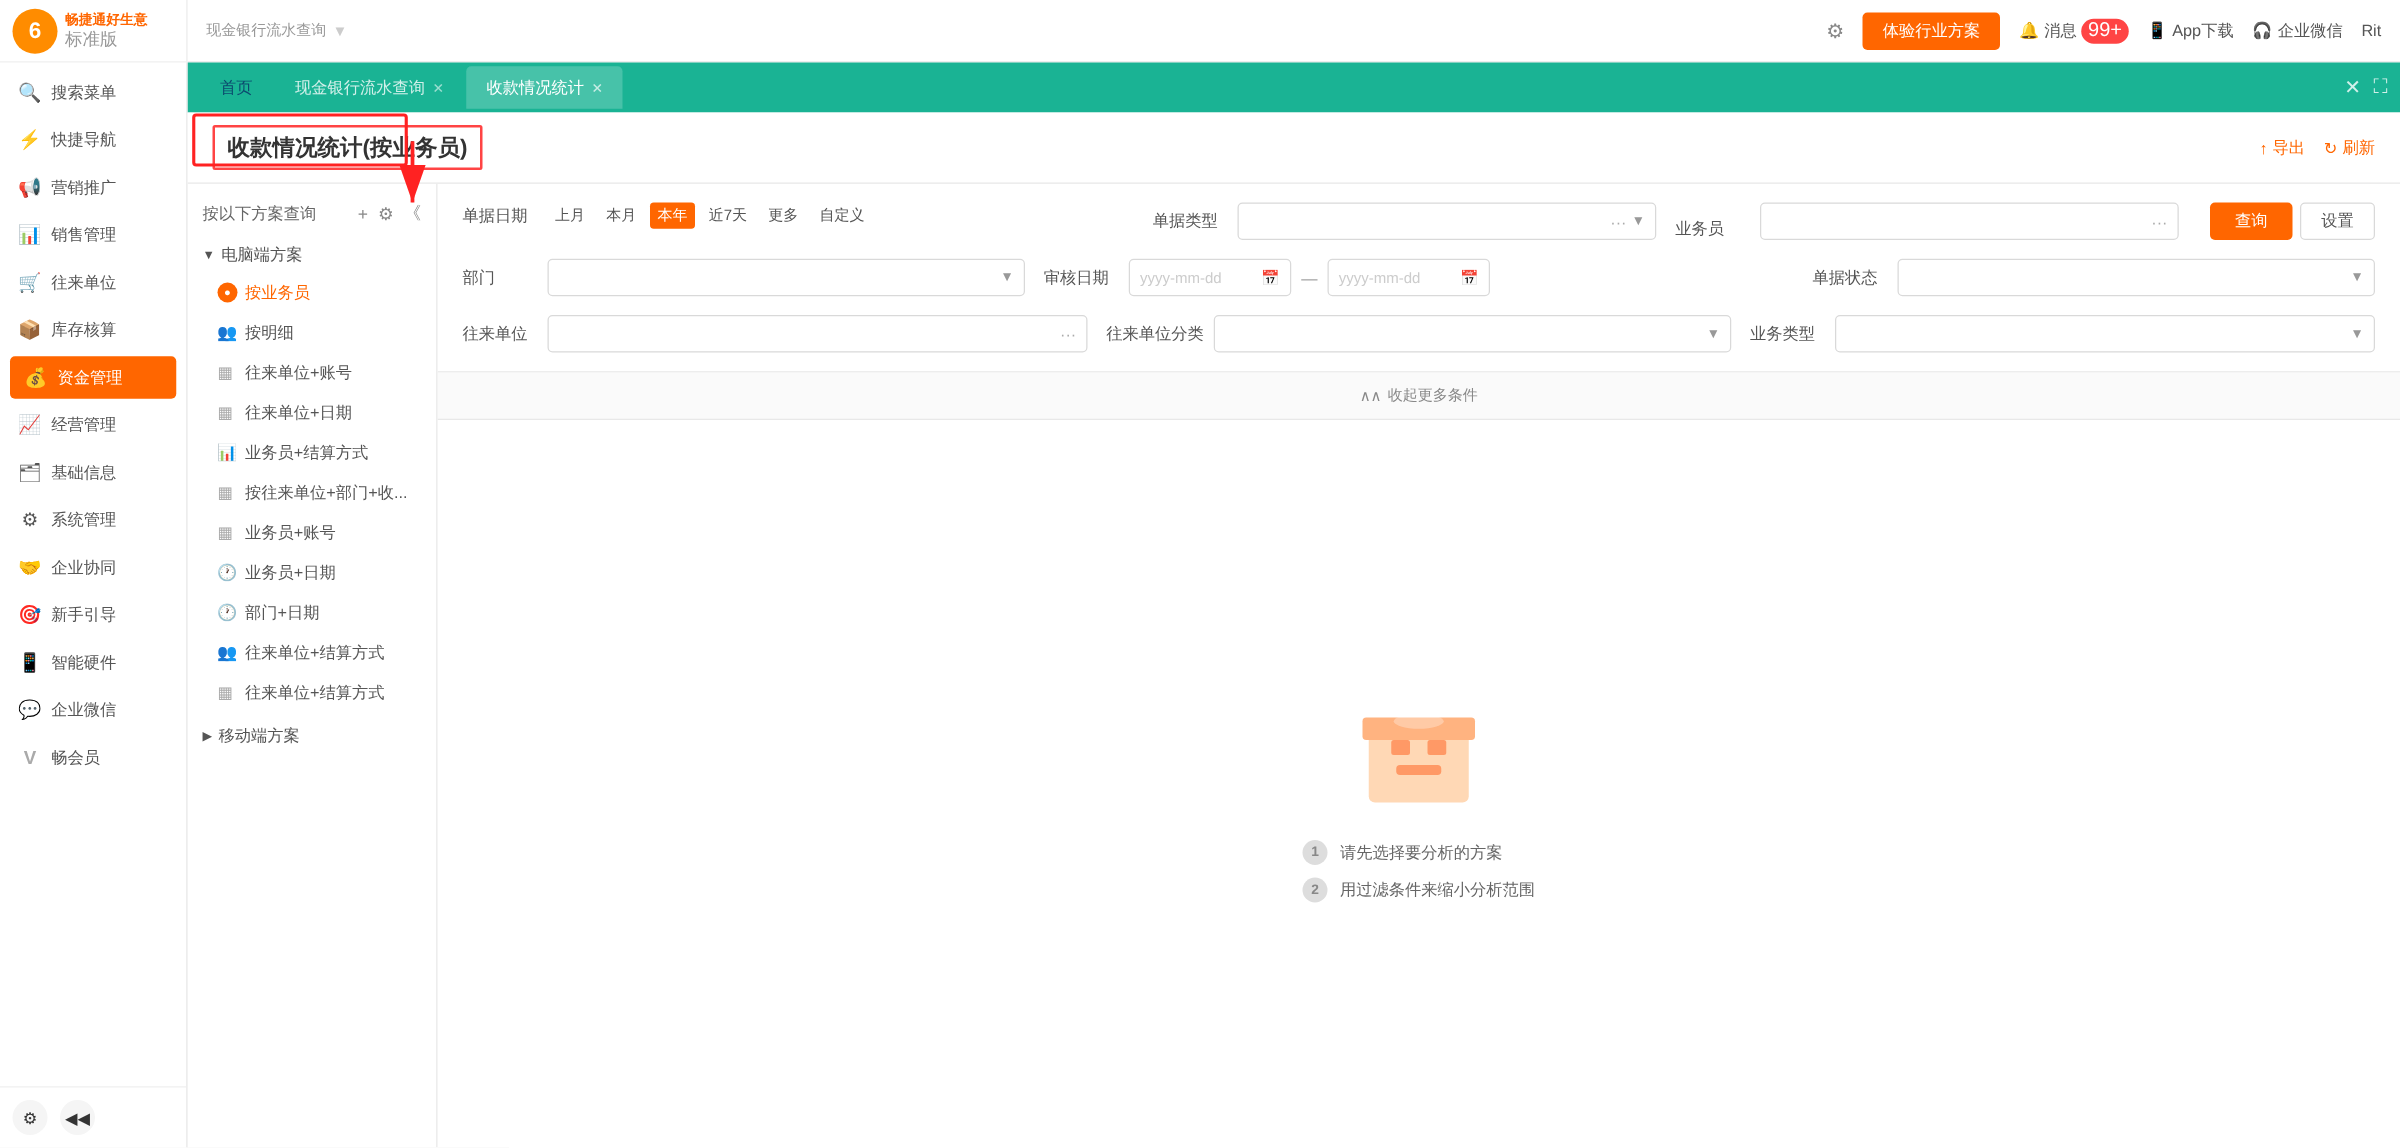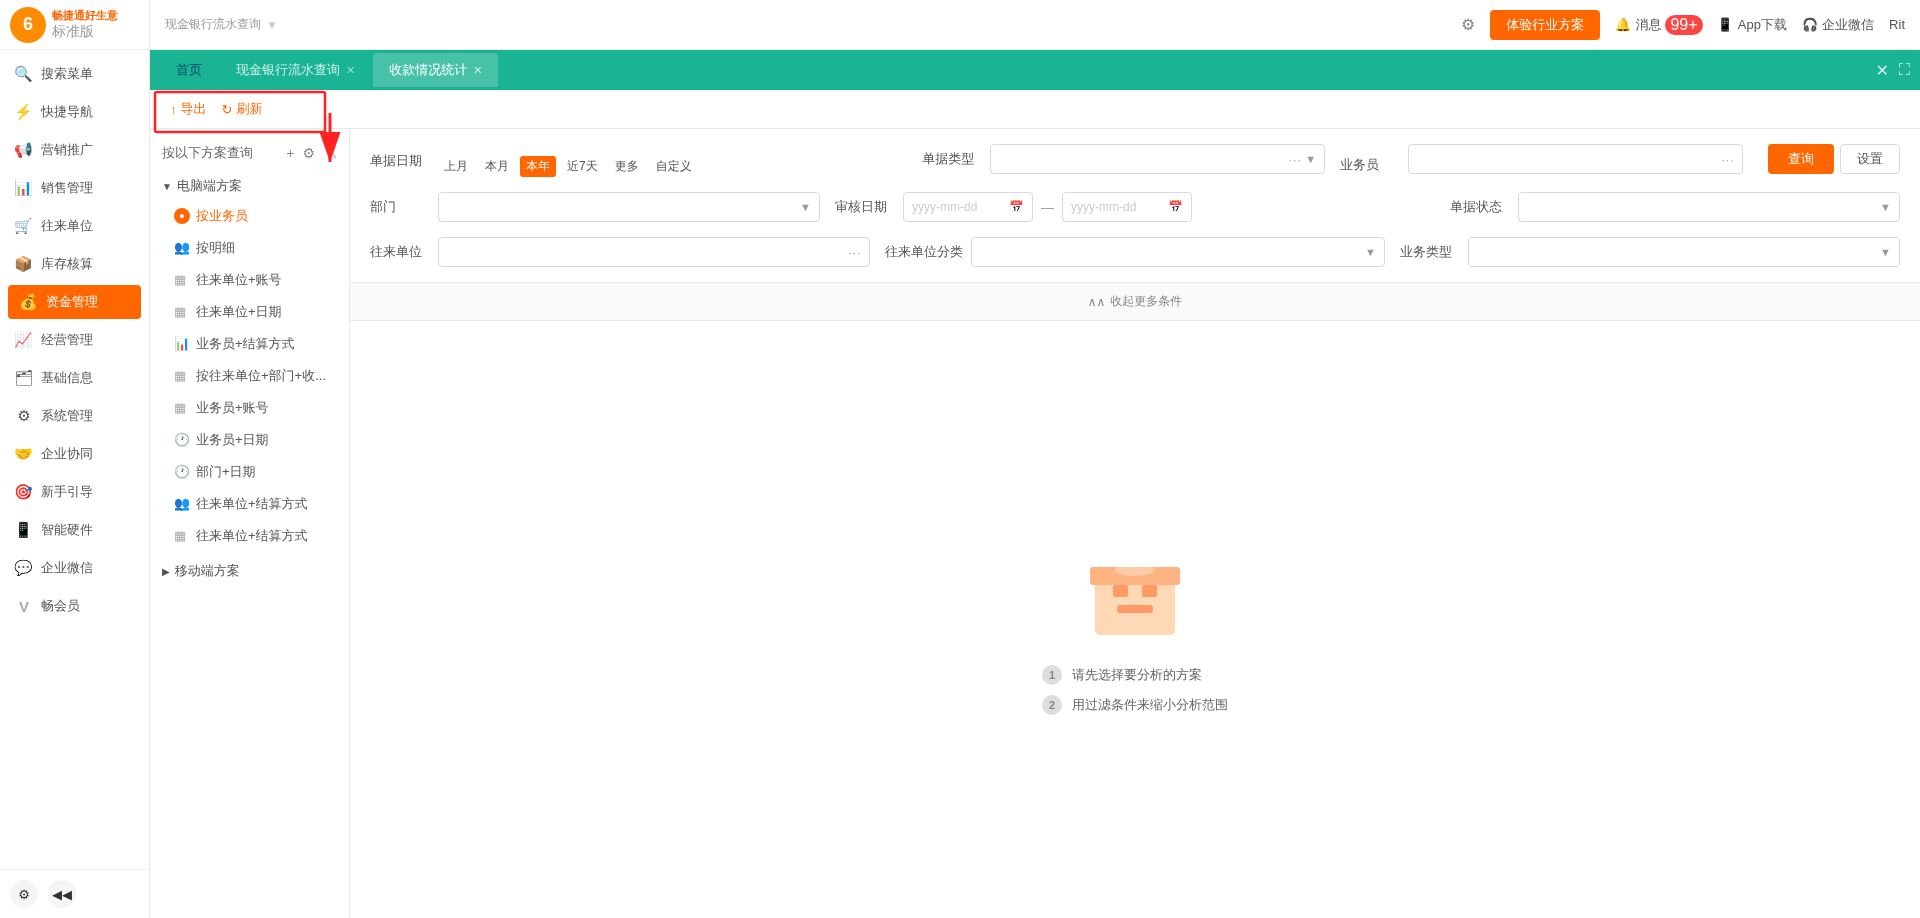--- a/index.html
+++ b/index.html
@@ -214,20 +214,21 @@
         <span>收款情况统计</span>
         <span class="tab-close">✕</span>
       </div>
       <div class="tab-bar-right">
         <span class="tab-bar-icon">✕</span>
         <span class="tab-bar-icon">⛶</span>
       </div>
     </div>
 
     <div class="page-header">
+      <div class="page-title">收款情况统计(按业务员)</div>
       <div class="page-header-actions">
         <div class="header-action-btn">
           <span>↑</span>
           <span>导出</span>
         </div>
         <div class="header-action-btn">
           <span>↻</span>
           <span>刷新</span>
         </div>
       </div>
@@ -303,21 +304,21 @@
           </div>
         </div>
       </div>
 
       <div class="search-panel">
         <div class="search-form">
 
           <div style="display:flex;align-items:flex-start;gap:15px;margin-bottom:15px;">
             <div style="display:flex;align-items:center;gap:8px;flex:2;">
               <span class="form-label">单据日期</span>
-              <div style="display:flex;flex-direction:row;gap:4px;margin-top:12px;">
+              <div style="display:flex;flex-direction:row;gap:4px;">
                 <div class="date-shortcut-bar">
                   <span class="date-shortcut">上月</span>
                   <span class="date-shortcut">本月</span>
                   <span class="date-shortcut active">本年</span>
                   <span class="date-shortcut">近7天</span>
                   <span class="date-shortcut">更多</span>
                   <span class="date-shortcut">自定义</span>
                 </div>
               </div>
             </div>

